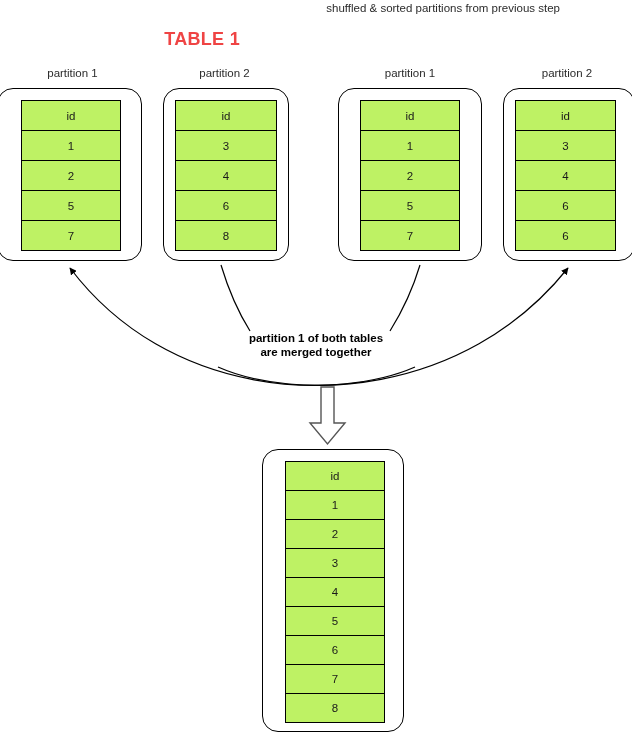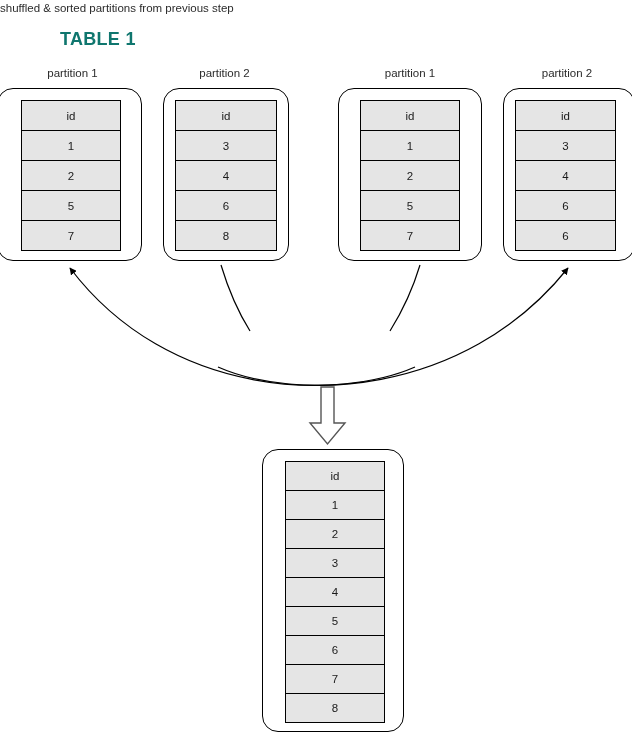--- a/index.html
+++ b/index.html
@@ -23,32 +23,32 @@
     width: 632px;
     height: 741px;
     pointer-events: none;
   }
 
   .caption-top {
     position: absolute;
     left: 0;
     top: 2px;
     width: 560px;
-    text-align: left;
+    text-align: right;
     font-size: 11.5px;
     color: #2b2b2b;
   }
 
   .table-title {
     position: absolute;
     font-size: 18px;
     font-weight: bold;
     letter-spacing: 0.3px;
-    color: #0f766e;
-    text-align: left;
+    color: #ef4444;
+    text-align: right;
   }
   #title-t1 { left: 60px;  top: 29px; width: 180px; }
   #title-t2 { left: 405px; top: 29px; width: 180px; }
 
   .partition-label {
     position: absolute;
     font-size: 11.5px;
     color: #2b2b2b;
     text-align: center;
     top: 67px;
@@ -61,21 +61,21 @@
     border-radius: 16px;
     background: #ffffff;
     box-sizing: border-box;
   }
   
   .cell-grid {
     position: absolute;
     border: 1px solid #000000;
     border-bottom: none;
     box-sizing: border-box;
-    background: #e5e5e5;
+    background: #bef264;
   }
   .cell {
     border-bottom: 1px solid #000000;
     box-sizing: border-box;
     text-align: center;
     font-size: 11.5px;
     color: #1a1a1a;
     display: flex;
     align-items: center;
     justify-content: center;
@@ -136,20 +136,24 @@
 
   <div class="partition-box" style="left:503px; top:88px; width:132px; height:173px;"></div>
   <div class="cell-grid" style="left:515px; top:100px; width:101px;">
     <div class="cell" style="height:30px;">id</div>
     <div class="cell" style="height:30px;">3</div>
     <div class="cell" style="height:30px;">4</div>
     <div class="cell" style="height:30px;">6</div>
     <div class="cell" style="height:30px;">6</div>
   </div>
 
+  <div class="merge-caption">
+    <span>partition 1 of both tables</span><br>
+    <span>are merged together</span>
+  </div>
 
   <div class="partition-box" style="left:262px; top:449px; width:142px; height:283px;"></div>
   <div class="cell-grid" style="left:285px; top:461px; width:100px;">
     <div class="cell" style="height:29px;">id</div>
     <div class="cell" style="height:29px;">1</div>
     <div class="cell" style="height:29px;">2</div>
     <div class="cell" style="height:29px;">3</div>
     <div class="cell" style="height:29px;">4</div>
     <div class="cell" style="height:29px;">5</div>
     <div class="cell" style="height:29px;">6</div>

